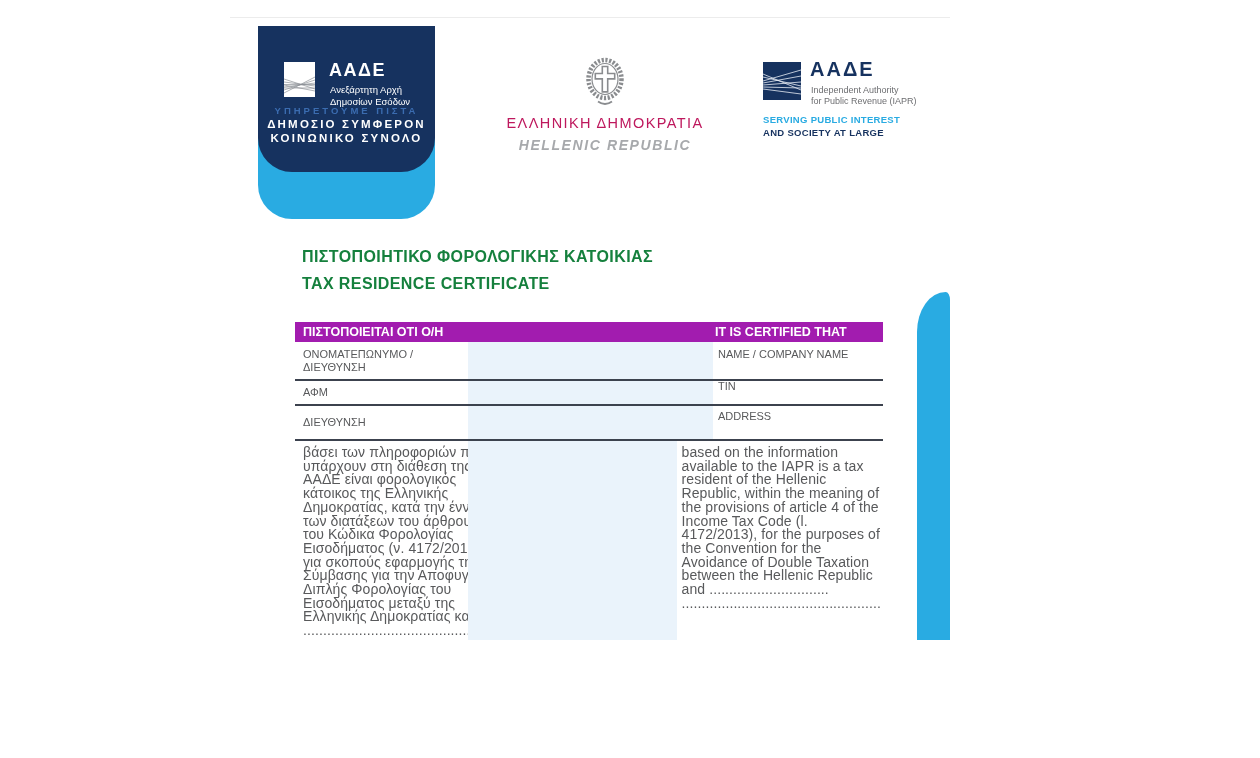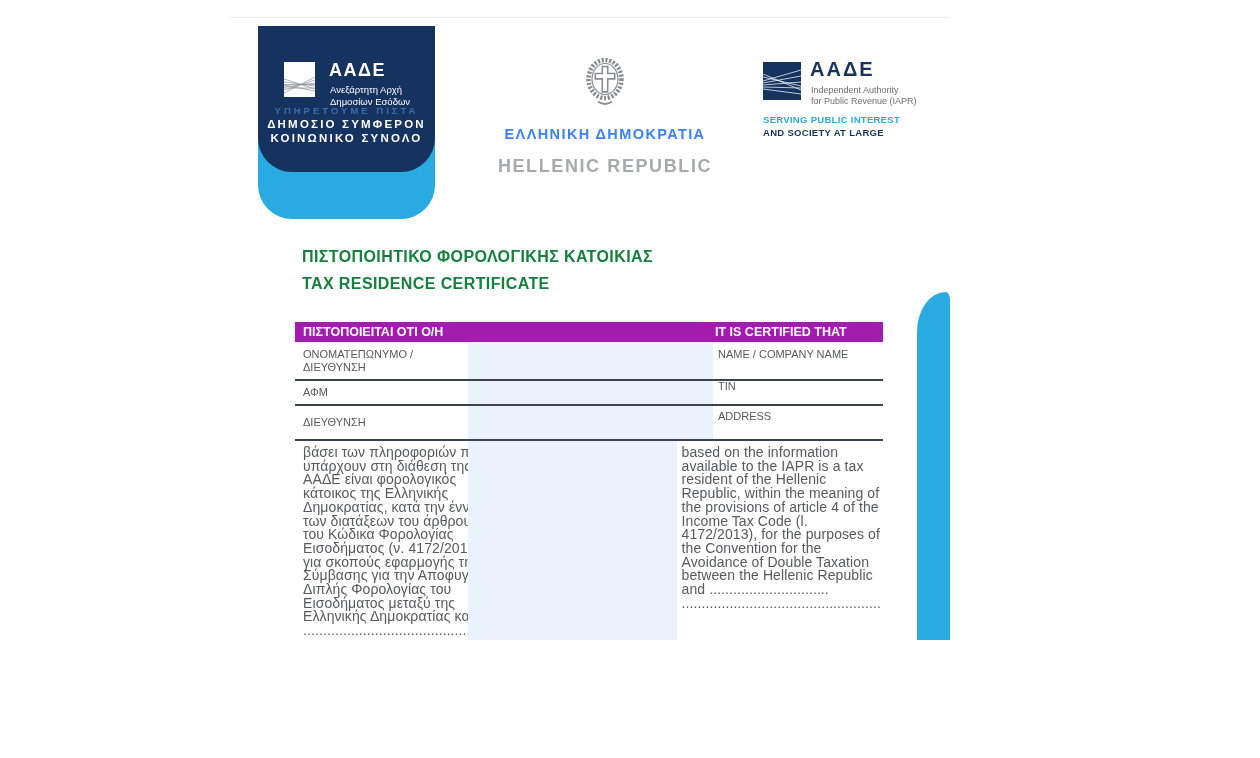--- a/index.html
+++ b/index.html
@@ -43,24 +43,24 @@
     color: #ffffff; font-size: 11.5px; font-weight: bold; letter-spacing: 2.2px;
   }
   .badge-motto3 {
     position: absolute; left: 0; top: 106px; width: 100%; text-align: center;
     color: #ffffff; font-size: 11.5px; font-weight: bold; letter-spacing: 2.2px;
   }
 
   
   .emblem-wrap { left: 455px; top: 57px; width: 300px; text-align: center; }
   .emblem-el {
-    margin-top: 15px; color: #3b82f6; font-size: 14.5px; font-weight: bold; letter-spacing: 1.4px;
+    margin-top: 4px; color: #be185d; font-size: 14.5px; font-weight: normal; letter-spacing: 1.4px;
   }
   .emblem-en {
-    margin-top: 14px; color: #a7a9ac; font-size: 18px; font-weight: bold; letter-spacing: 1.6px;
+    margin-top: 6px; color: #a7a9ac; font-size: 14px; font-weight: bold; letter-spacing: 1.6px; font-style: italic;
   }
 
   
   .iapr-square { left: 763px; top: 62px; width: 38px; height: 38px; }
   .iapr-acronym { left: 810px; top: 58px; color: #16325f; font-size: 20px; font-weight: bold; letter-spacing: 2px; }
   .iapr-name { left: 811px; top: 85px; color: #6d6e71; font-size: 9px; line-height: 10.5px; }
   .iapr-tag1 { left: 763px; top: 114px; color: #29abe2; font-size: 9.5px; font-weight: bold; letter-spacing: 0.3px; }
   .iapr-tag2 { left: 763px; top: 127px; color: #16325f; font-size: 9.5px; font-weight: bold; letter-spacing: 0.3px; }
 
   

